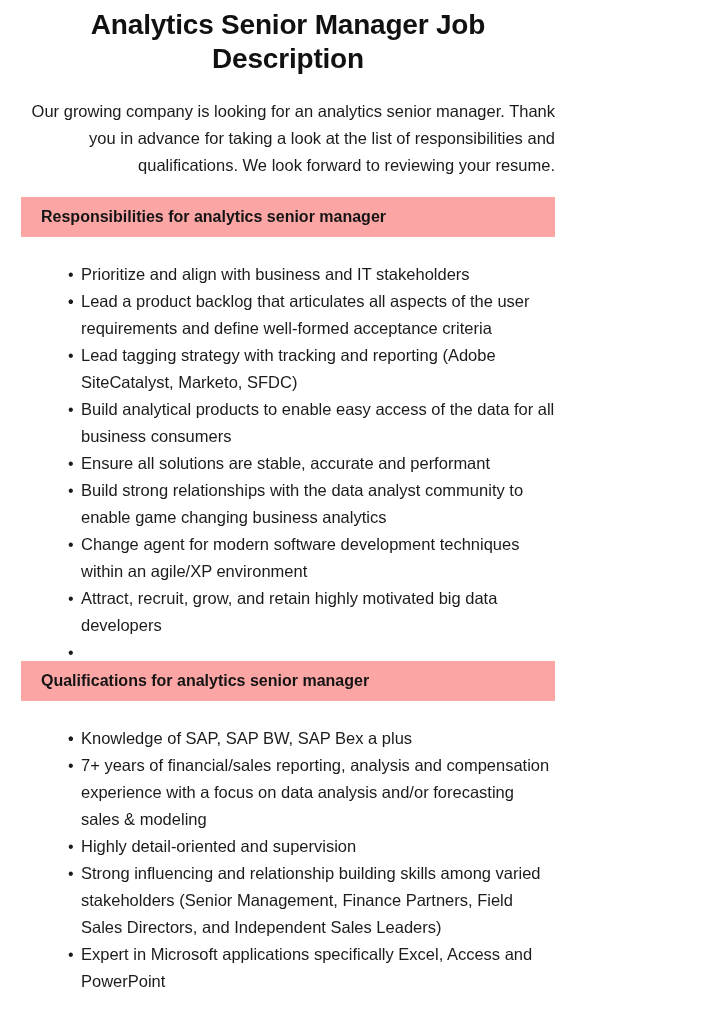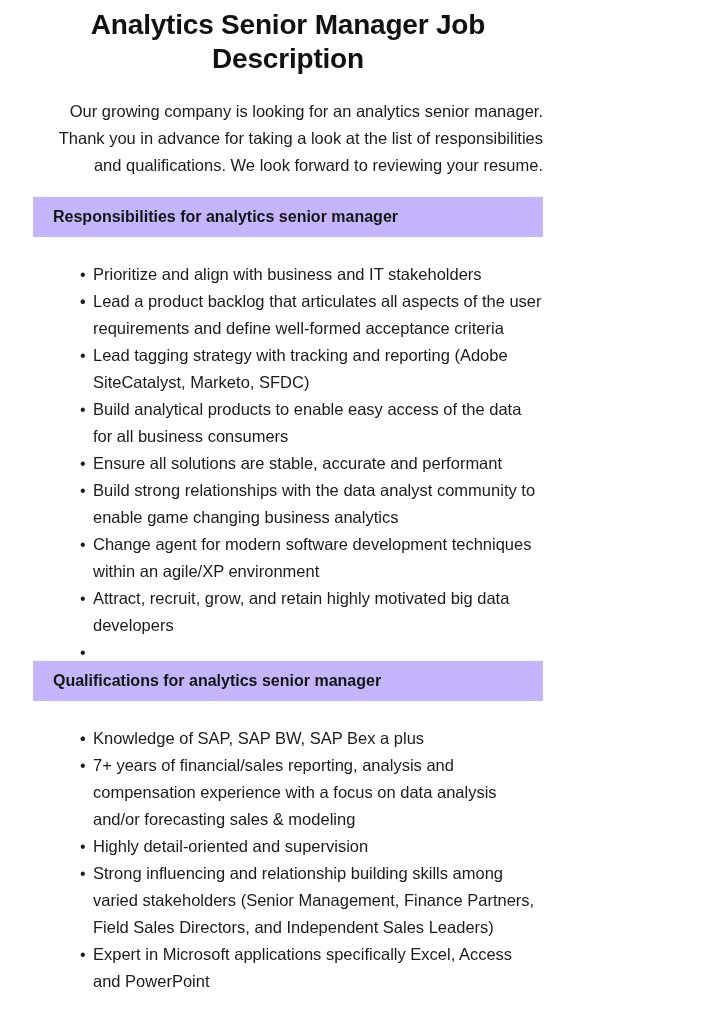--- a/index.html
+++ b/index.html
@@ -8,21 +8,21 @@
     background: #ffffff;
   }
   body {
     width: 720px;
     height: 1030px;
     font-family: "Liberation Sans", sans-serif;
     color: #1b1b1b;
     overflow: hidden;
   }
   .page {
-    padding: 0 33px;
+    padding: 0 21px;
     box-sizing: border-box;
     width: 576px;
   }
   h1.page-title {
     margin: 0;
     padding: 8px 0 0 0;
     font-size: 28px;
     line-height: 34px;
     font-weight: 800;
     text-align: center;
@@ -31,21 +31,21 @@
   }
   p.intro {
     margin: 22px 0 0 0;
     font-size: 16.5px;
     line-height: 27px;
     font-weight: 400;
     text-align: right;
   }
   .section-heading {
     margin-top: 18px;
-    background: #c4b5fd;
+    background: #fca5a5;
     padding: 10px 20px;
     font-size: 16px;
     line-height: 20px;
     font-weight: 700;
     color: #141414;
   }
   ul.bullet-list {
     margin: 24px 0 22px 0;
     padding: 0 0 0 47px;
     list-style: none;

